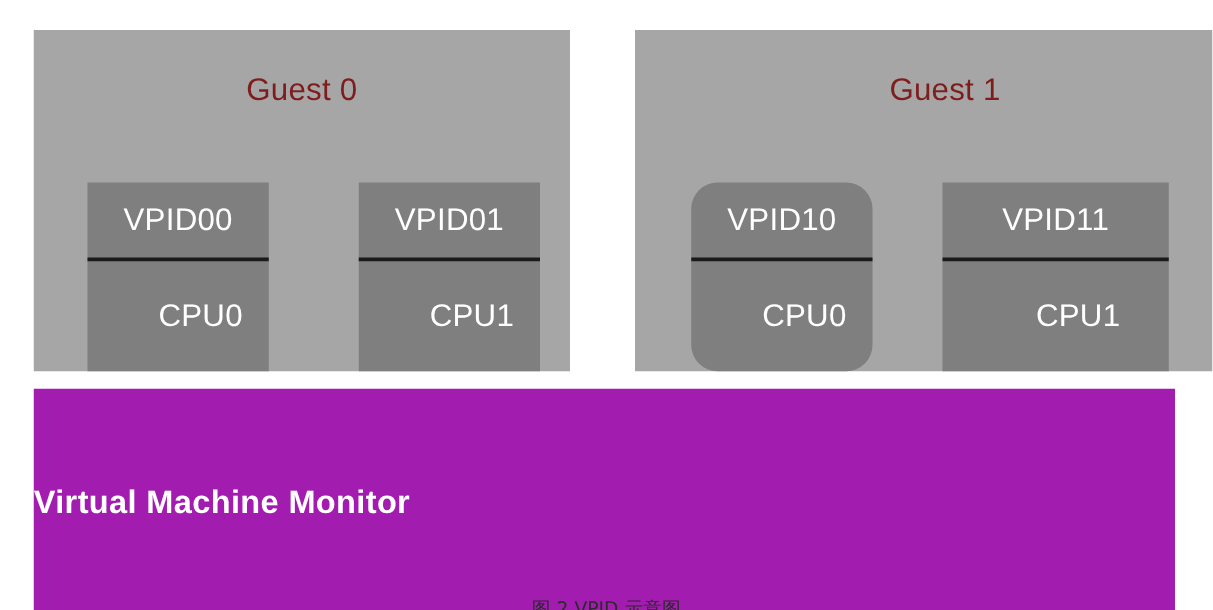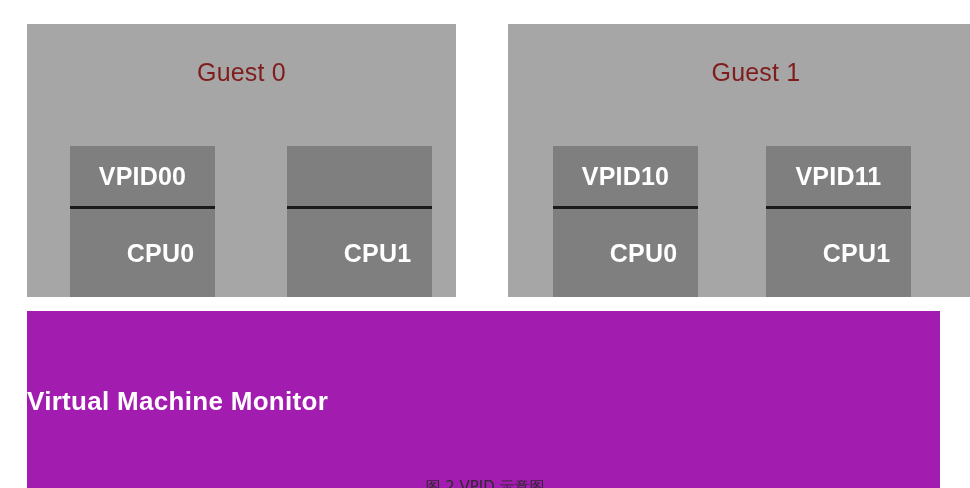--- a/index.html
+++ b/index.html
@@ -44,22 +44,22 @@
   
   .cpu-cell {
     position: absolute;
     top: 122px;
     width: 145px;
     height: 151px;
     background: #7f7f7f;
   }
   #cell-0 { left: 43px;  }
   #cell-1 { left: 260px; }
-  #cell-2 { left: 45px;  }
-  #cell-3 { left: 258px; }
+  #cell-2 { left: 45px; border-radius: 21px;  }
+  #cell-3 { left: 246px; padding-left: 36px; }
 
   .cell-top {
     position: absolute;
     left: 0;
     right: 0;
     top: 0;
     height: 60px;
     display: flex;
     align-items: center;
     justify-content: center;
@@ -79,21 +79,21 @@
     top: 63px;
     bottom: 0;
     display: flex;
     align-items: center;
     justify-content: center;
     margin-left: 36px;
   }
   .cell-label {
     color: #ffffff;
     font-size: 25px;
-    font-weight: 700;
+    font-weight: 400;
     letter-spacing: 0.2px;
     line-height: 1;
     white-space: nowrap;
   }
 
   
   #vmm-bar {
     position: absolute;
     left: 27px;
     top: 311px;
@@ -141,20 +141,23 @@
       <div class="cell-top">
         <span class="cell-label">VPID00</span>
       </div>
       <div class="cell-divider"></div>
       <div class="cell-bottom">
         <span class="cell-label">CPU0</span>
       </div>
     </div>
 
     <div class="cpu-cell" id="cell-1">
+      <div class="cell-top">
+        <span class="cell-label">VPID01</span>
+      </div>
       <div class="cell-divider"></div>
       <div class="cell-bottom">
         <span class="cell-label">CPU1</span>
       </div>
     </div>
   </div>
 
   <div class="guest-box" id="guest-1">
     <div class="guest-title">Guest 1</div>
 

